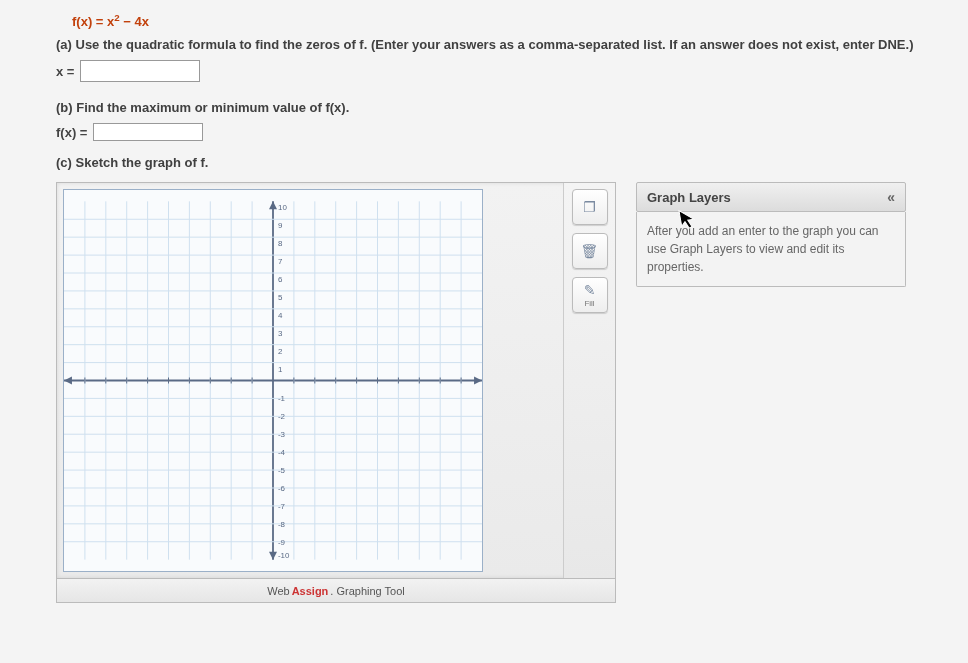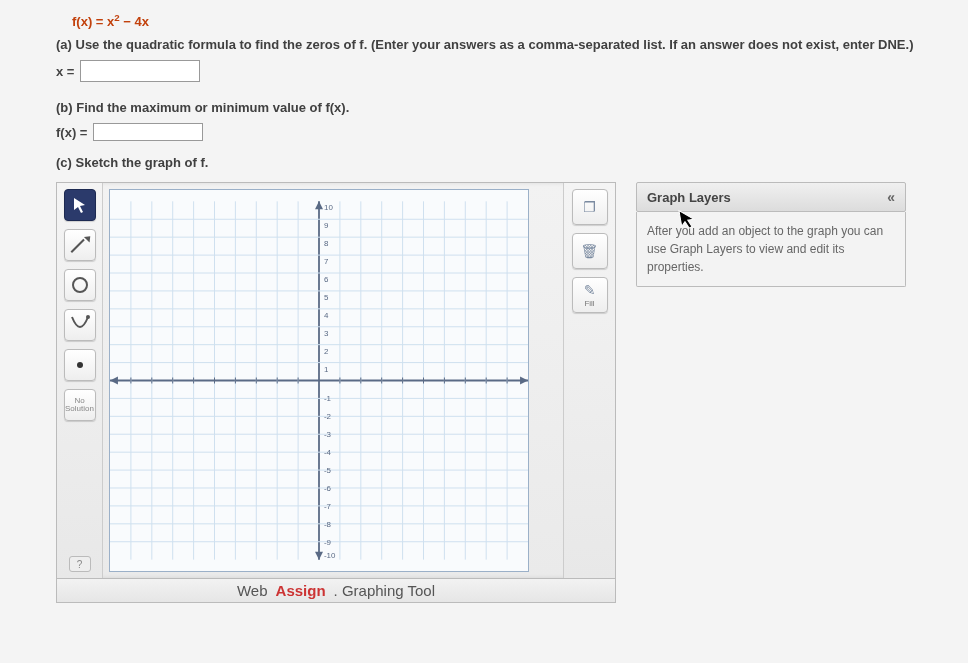--- a/index.html
+++ b/index.html
@@ -84,21 +84,21 @@
     background: linear-gradient(#f4f4f4,#e8e8e8);
     display:flex; flex-direction:column; align-items:center; padding:6px 0; gap:8px;
   }
   .rtool { width:36px;height:36px;border:1px solid #bbb;border-radius:4px;background:linear-gradient(#fff,#eee);display:flex;flex-direction:column;align-items:center;justify-content:center;font-size:8px;color:#777;cursor:pointer;box-shadow:0 1px 1px rgba(0,0,0,.15);}
   .rtool .ico{font-size:14px;color:#7a8aa0;margin-bottom:1px;}
   .footer {
     width:560px; margin-left:24px;
     border:1px solid #bbb; border-top:none;
     background:linear-gradient(#f2f2f2,#e6e6e6);
     height:24px; display:flex; align-items:center; justify-content:center;
-    font-size:15px; color:#555; gap:8px;
+    font-size:11px; color:#555; gap:2px;
   }
   .footer .accent{ color:#c33; font-weight:bold;}
   
   .layers-panel {
     width: 270px;
     margin-left: 10px;
     margin-top: 4px;
   }
   .layers-header {
     background: linear-gradient(#f0f0f0,#dcdcdc);
@@ -142,47 +142,20 @@
     <span>f(x) =</span>
     <input class="answer-input wide" type="text" style="">
   </div>
 
   <div class="part">(c) Sketch the graph of f.</div>
 
   <div class="row">
     <div>
       <div class="graph-widget">
 
-        <div class="toolbar">
-          <div class="tool selected">
-            <svg width="16" height="16" viewBox="0 0 16 16">
-                <path d="M2 1 L13 8 L8 9 L11 15 L9 16 L6 10 L2 13 Z" fill="#fff"></path>
-              </svg>
-          </div>
-          <div class="tool">
-              <span class="line-icon"></span>
-            </div>
-          <div class="tool">
-              <span class="circle-icon"></span>
-            </div>
-          <div class="tool">
-            <span class="parabola-icon">
-              <svg viewBox="0 0 20 20">
-                  <path d="M2 4 Q10 24 18 4" stroke="#555" stroke-width="2" fill="none"></path>
-                  <circle cx="18" cy="4" r="2" fill="#555"></circle>
-                </svg>
-            </span>
-          </div>
-          <div class="tool">
-              <span class="dot-icon"></span>
-            </div>
-          <div class="tool nosol">No Solution</div>
-          <div style="flex:1"></div>
-          <div class="help-icon">?</div>
-        </div>
 
         <div class="canvas-wrap">
           <div class="grid">
             <svg viewBox="0 0 420 360">
 
               <g stroke="#b8cde0" stroke-width="1">
                 <line x1="0" y1="180" x2="420" y2="180" stroke="#5a6a85" stroke-width="1.8"></line>
                 <line x1="210" y1="0" x2="210" y2="360" stroke="#5a6a85" stroke-width="1.8"></line>
               </g>
               <g stroke="#cfe0ef" stroke-width="1">
@@ -296,21 +269,21 @@
           <span class="accent">Assign</span>
           <span>. Graphing Tool</span>
       </div>
     </div>
 
     <div class="layers-panel">
       <div class="layers-header">
         <span>Graph Layers</span>
         <span class="collapse-icon">«</span>
       </div>
-      <div class="layers-body">After you add an object to the graph you can use Graph Layers to view and edit its properties.</div>
+      <div class="layers-body">After you add an enter to the graph you can use Graph Layers to view and edit its properties.</div>
     </div>
   </div>
 </div>
 
 <div class="cursor-icon">
   <svg width="18" height="22" viewBox="0 0 18 22">
       <path d="M1 1 L1 17 L5 13 L8 20 L11 19 L8 12 L14 12 Z" fill="#000" stroke="#fff" stroke-width="1"></path>
     </svg>
 </div>
 

